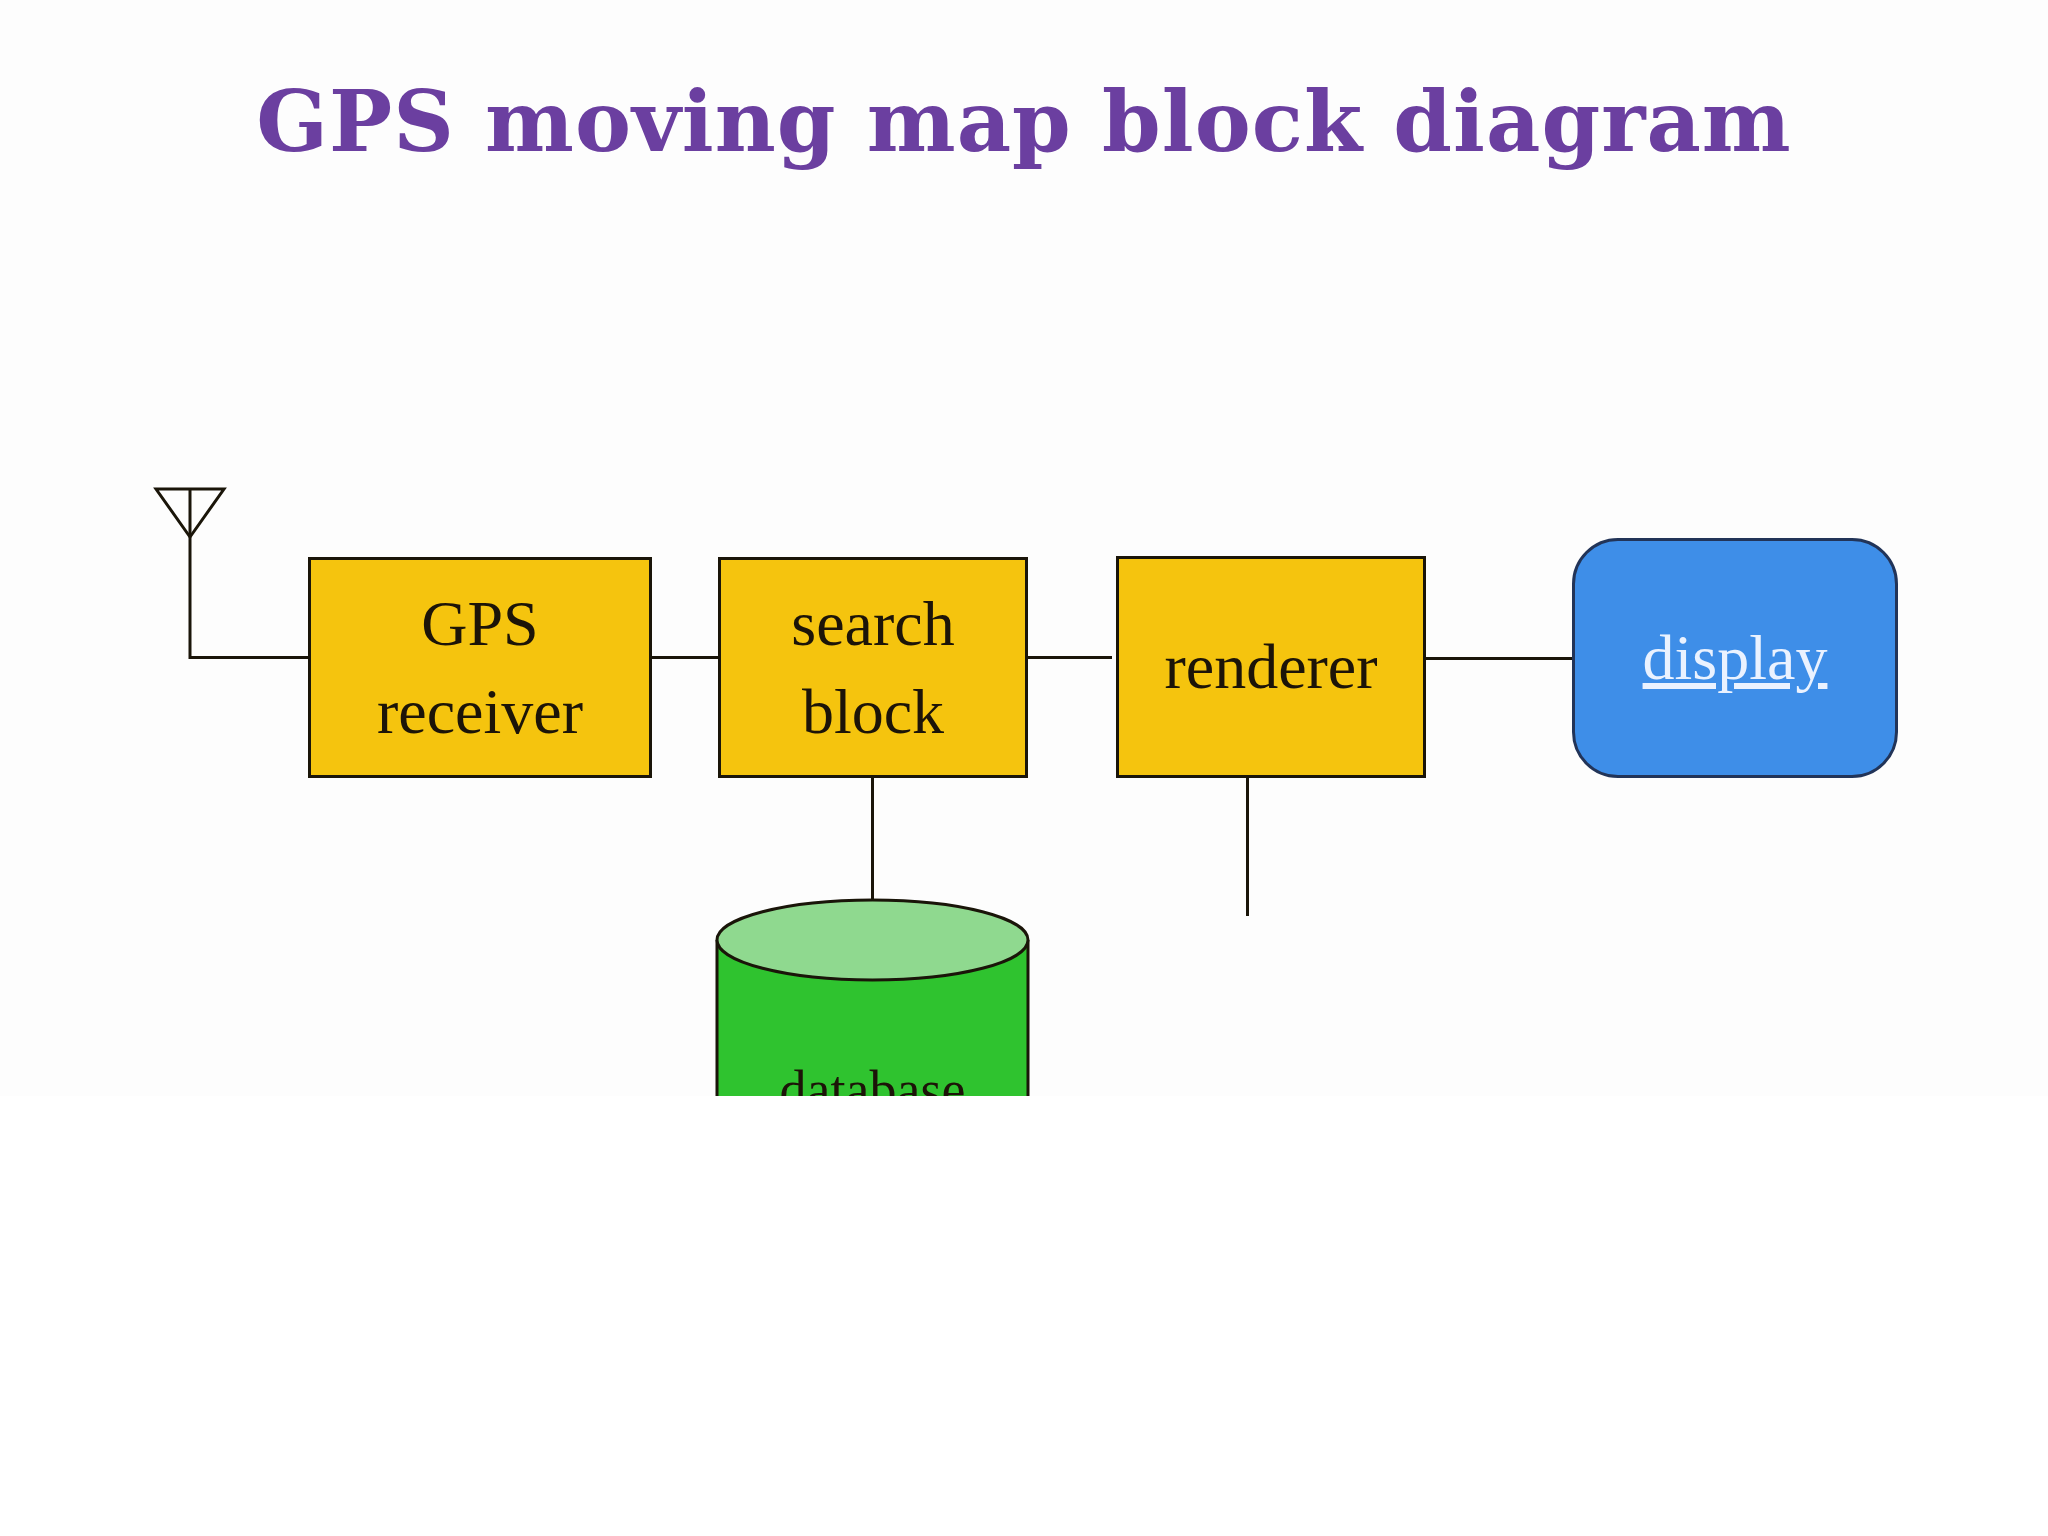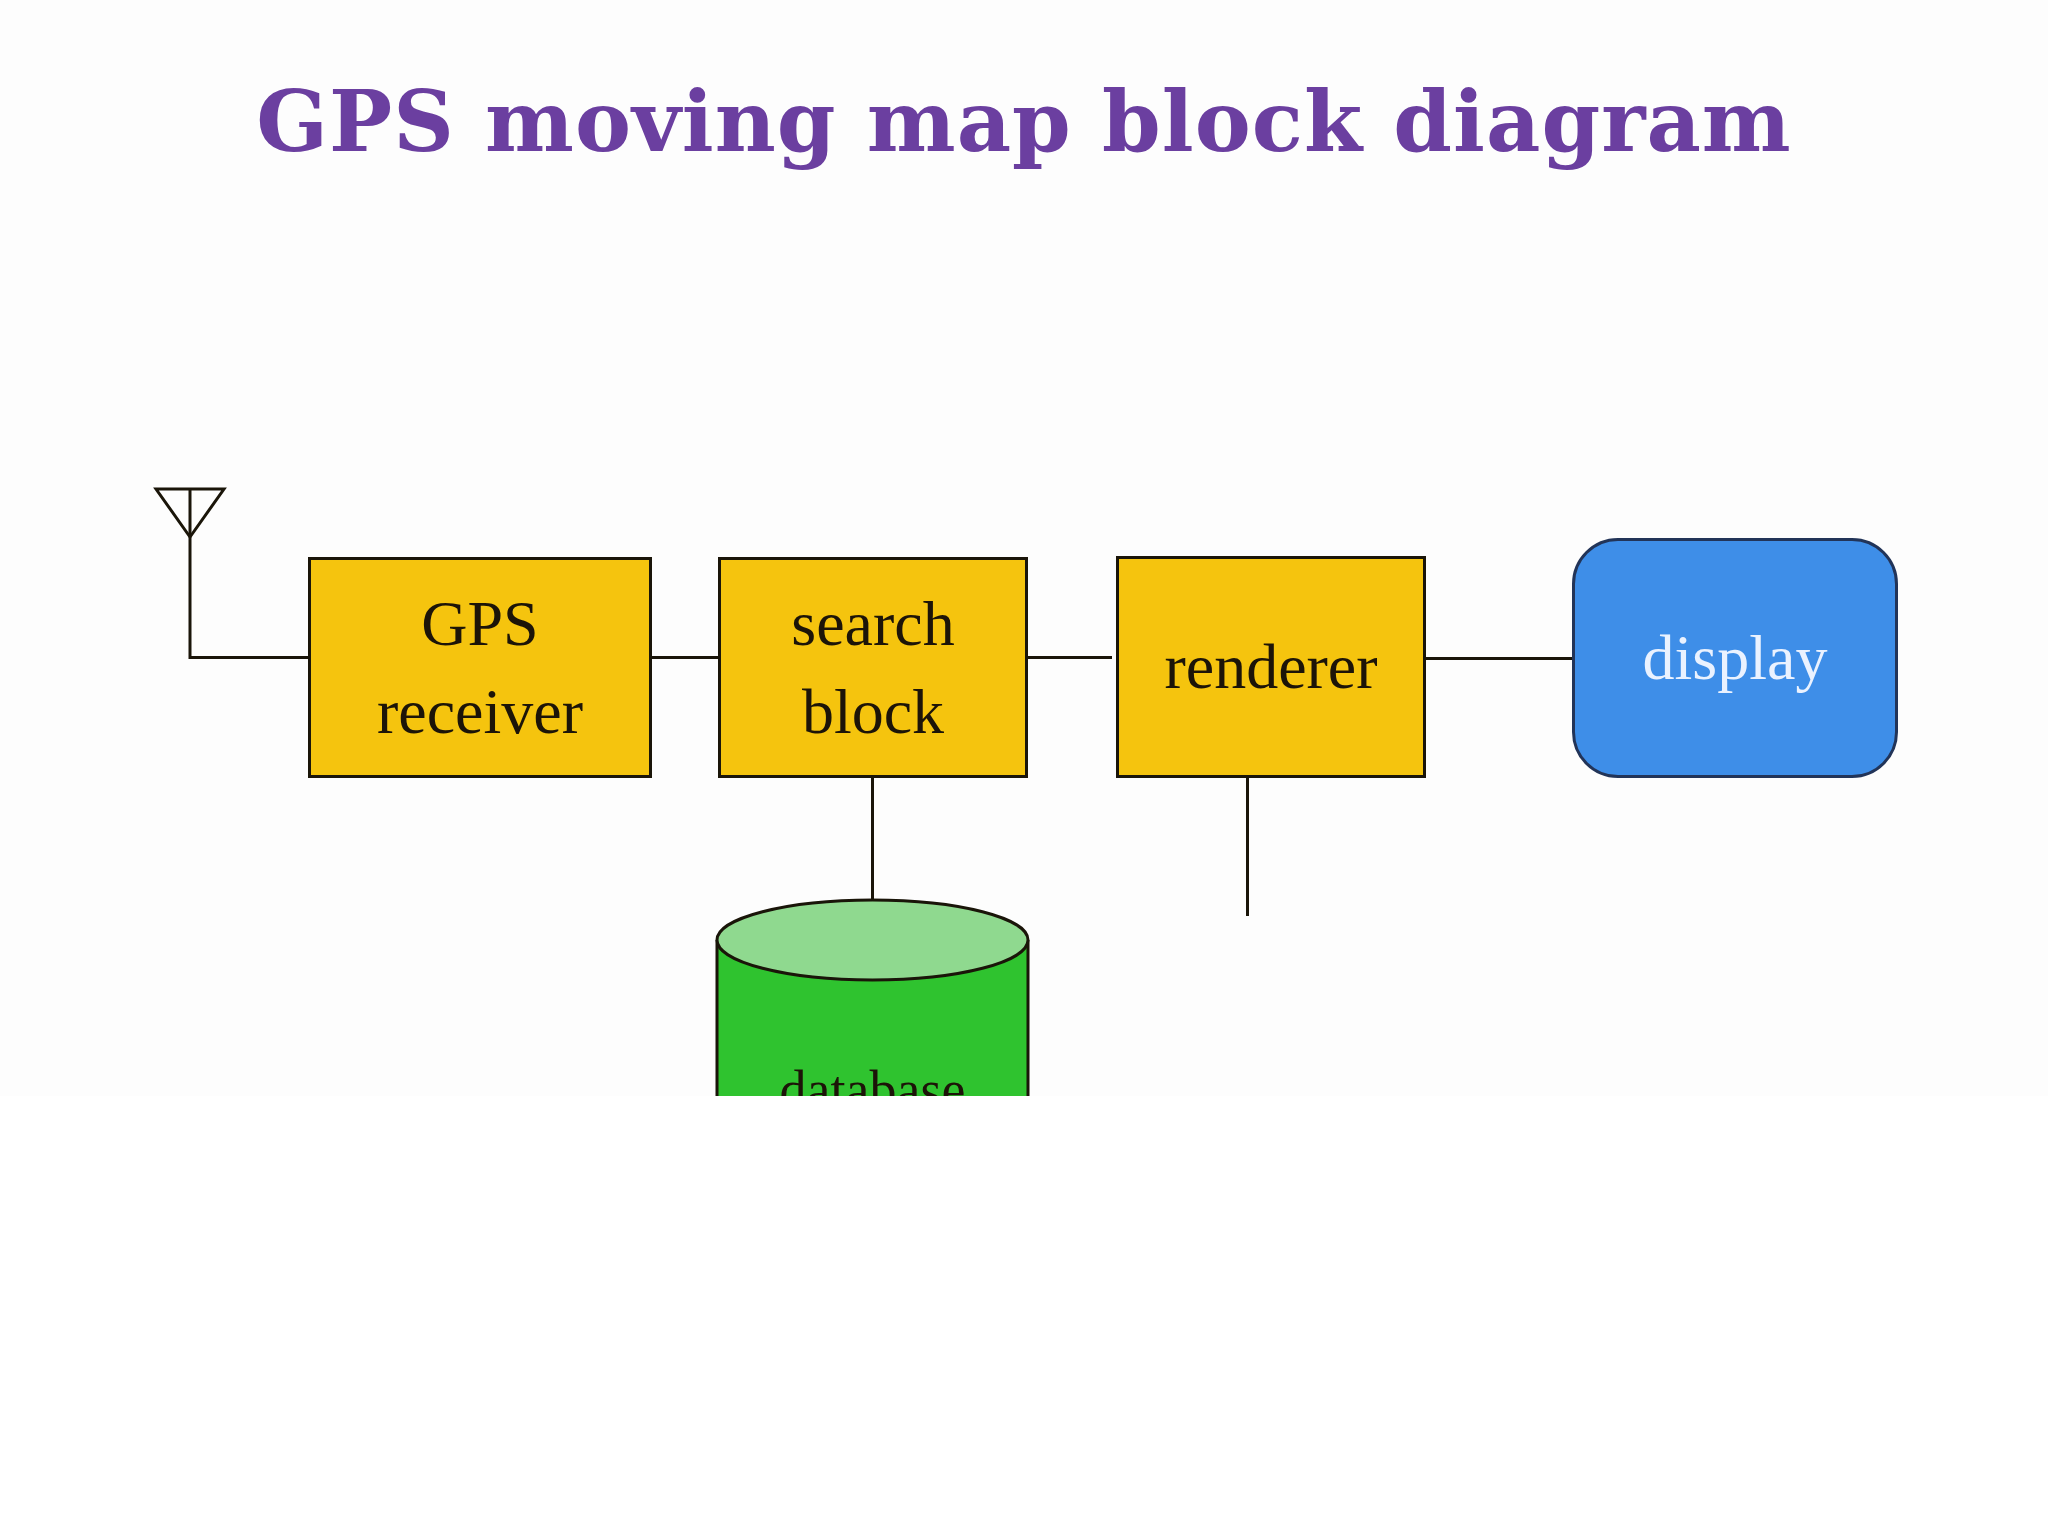--- a/index.html
+++ b/index.html
@@ -42,20 +42,21 @@
   }
   .node-gps       { left: 308px;  top: 557px; width: 344px; height: 221px; }
   .node-search    { left: 718px;  top: 557px; width: 310px; height: 221px; }
   .node-renderer  { left: 1092px; top: 556px; width: 310px; height: 222px; margin-left: 24px; }
   .node-display   {
     left: 1572px; top: 538px; width: 326px; height: 240px;
     background: var(--node-blue, #3E8EE8);
     border: 3px solid var(--display-border, #223458);
     border-radius: 46px;
     color: var(--display-text, #EAF2FF);
+    text-decoration: underline;
   }
   .node-ui        { left: 1093px; top: 913px; width: 344px; height: 225px; }
   .hline, .vline { position: absolute; background: var(--line-black, #1A1509); }
   .c-gps-search       { left: 652px;  top: 656px; width: 66px;  height: 3px; }
   .c-search-renderer  { left: 1028px; top: 656px; width: 84px;  height: 3px; }
   .c-renderer-display { left: 1420px; top: 657px; width: 152px; height: 3px; }
   .c-search-db        { left: 871px;  top: 776px; width: 3px;   height: 128px; }
   .c-renderer-ui      { left: 1246px; top: 776px; width: 3px;   height: 140px; }
   .antenna-svg  { position: absolute; left: 140px; top: 483px; width: 170px; height: 180px; }
   .cylinder-svg { position: absolute; left: 714px; top: 896px; width: 317px; height: 332px; }

